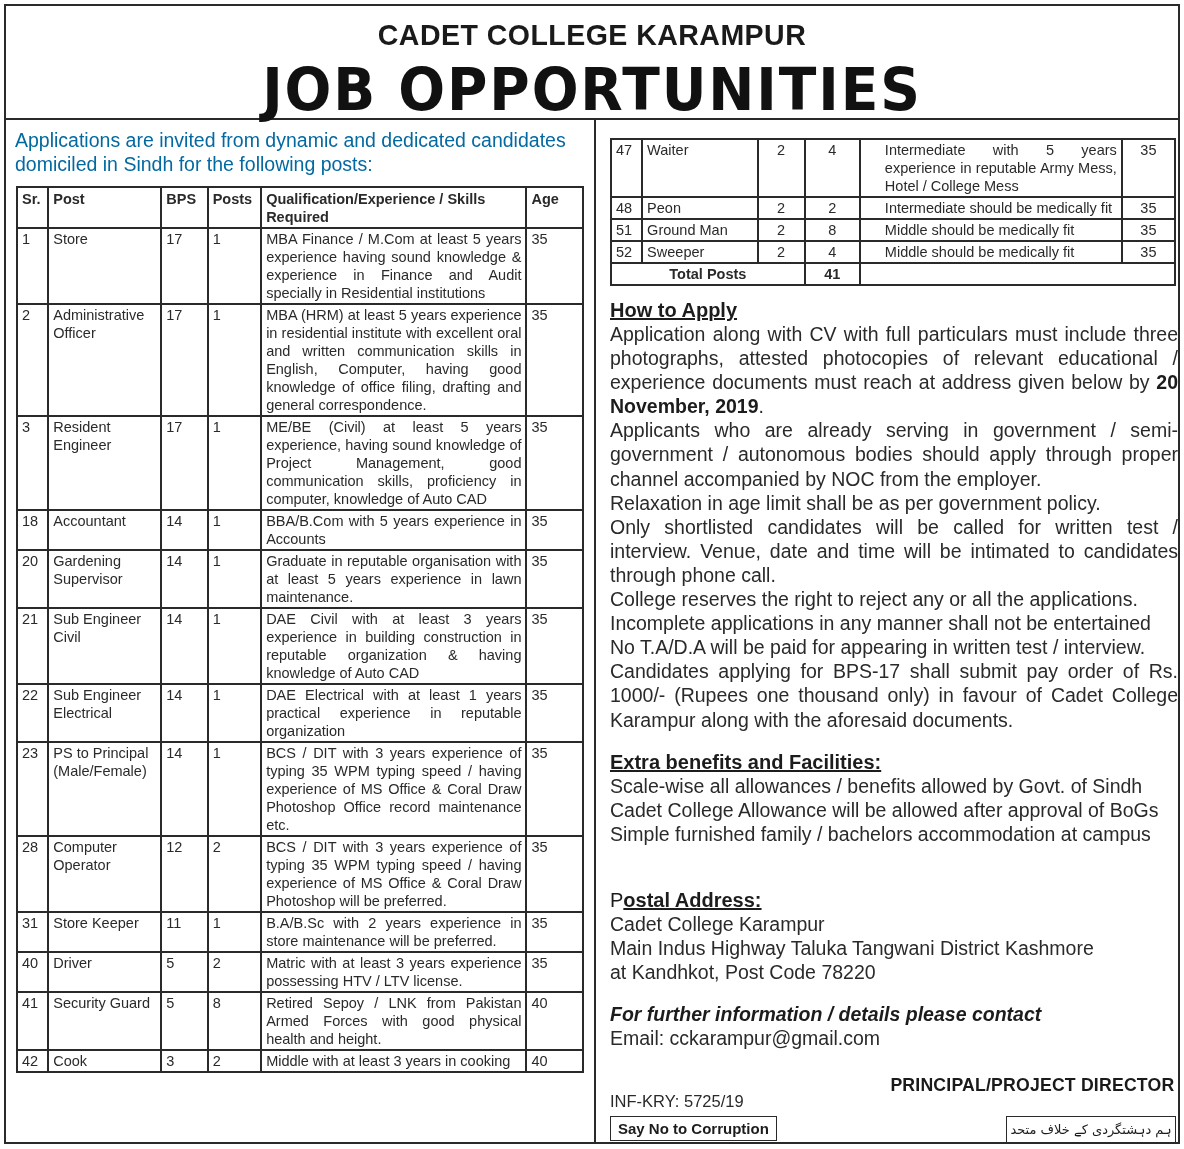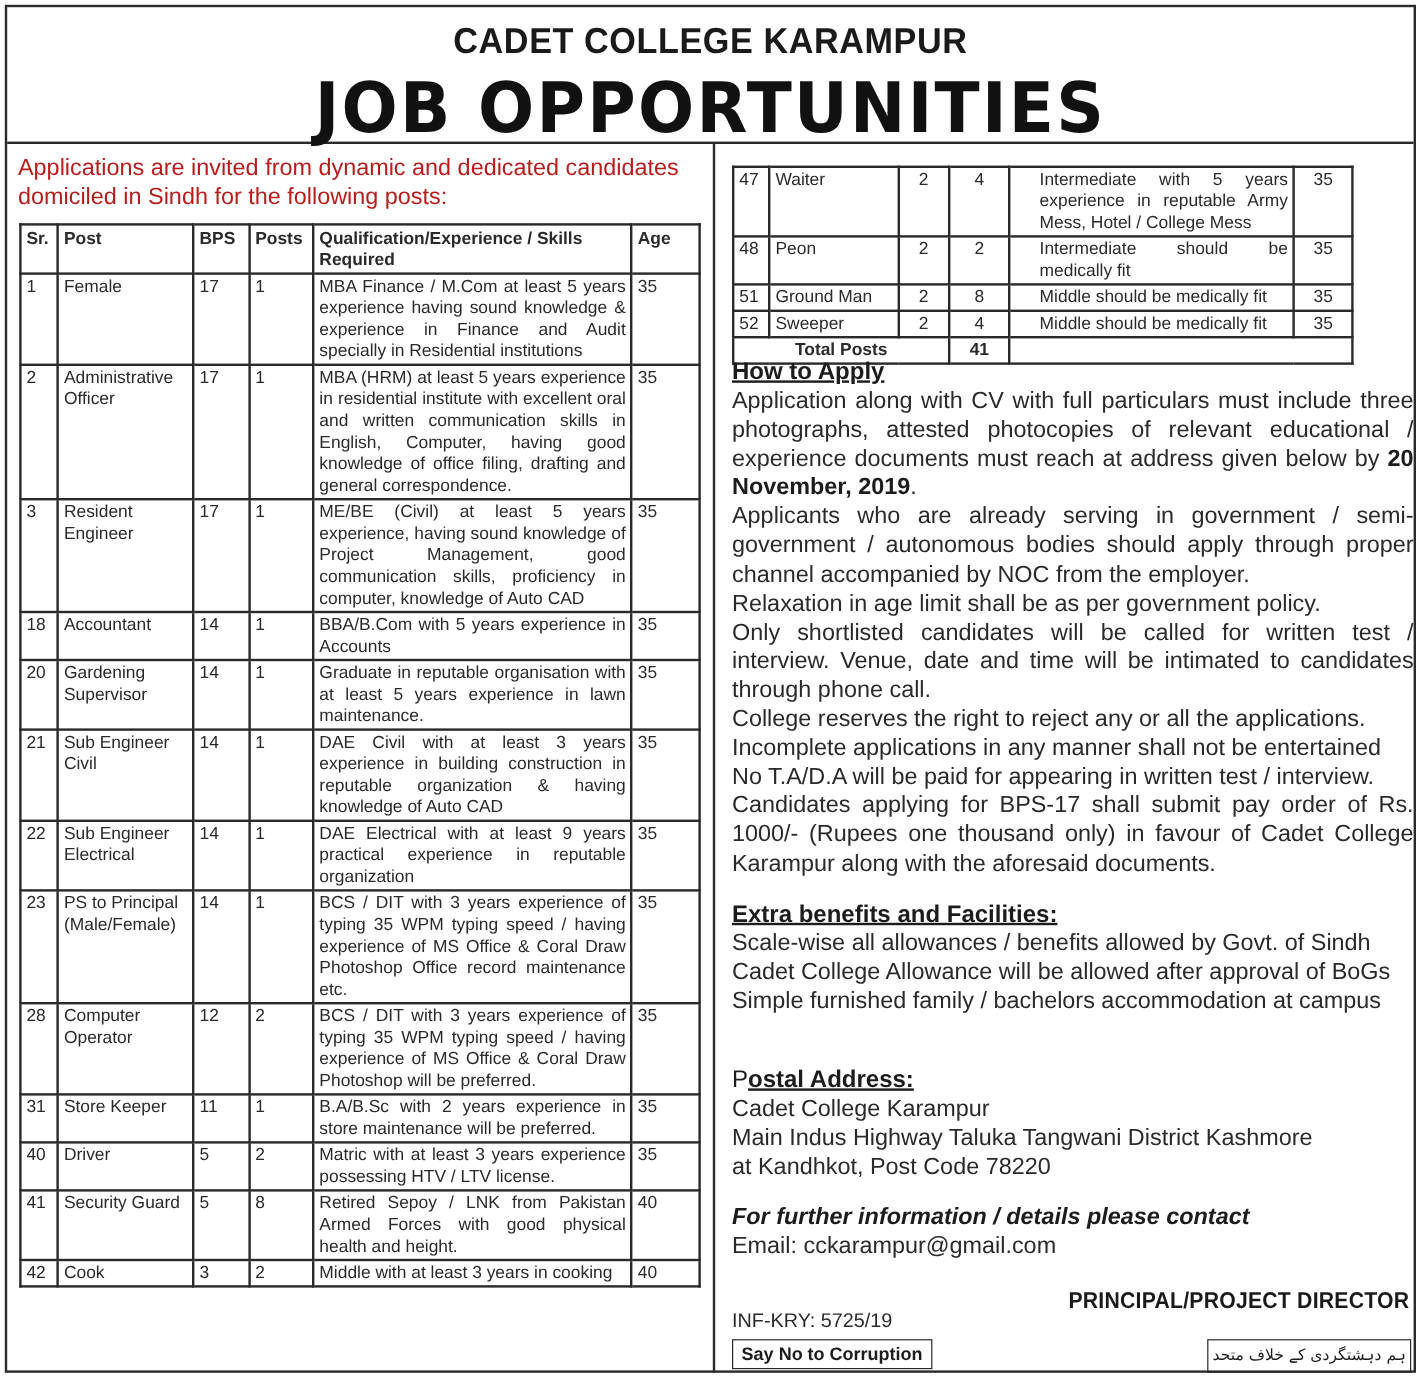--- a/index.html
+++ b/index.html
@@ -24,41 +24,41 @@
     font-size: 58px; font-weight: 900; letter-spacing: 2px; color: #111;
     font-family: "DejaVu Sans", sans-serif;
     transform: scaleX(0.95);
   }
   .divider {
     position: absolute; left: 588px; top: 114px; width: 2px; height: 1024px; background: #2a2a2a;
   }
 
   
   .left { position: absolute; left: 8px; top: 122px; width: 576px; }
-  .intro { font-size: 19.5px; line-height: 24px; color: #b91c1c; padding-left: 1px; }
+  .intro { font-size: 19.5px; line-height: 24px; color: #0369a1; padding-left: 1px; }
 
   table { border-collapse: collapse; }
   .jobs-table { position: absolute; left: 2px; top: 58px; width: 568px; border: 2.5px solid #2a2a2a; }
   .jobs-table th, .jobs-table td {
     border: 2px solid #2a2a2a; font-size: 14.5px; line-height: 18px; vertical-align: top;
     padding: 1px 4px 1px 4px; color: #2a2a2a;
   }
   .jobs-table th { font-weight: bold; text-align: left; padding-top: 2px; }
   .jobs-table td.num { }
   .jobs-table td.qual { text-align: justify; }
   .col-sr { width: 31px; }
   .col-post { width: 112px; }
   .col-bps { width: 46px; }
   .col-posts { width: 53px; }
   .col-qual { width: 263px; }
   .col-age { width: 56px; }
 
   
   .right { position: absolute; left: 598px; top: 128px; width: 576px; }
-  .jobs-table-2 { position: absolute; left: 6px; top: 4px; width: 518px; border: 2.5px solid #2a2a2a; }
+  .jobs-table-2 { position: absolute; left: 6px; top: 4px; width: 566px; border: 2.5px solid #2a2a2a; }
   .jobs-table-2 td {
     border: 2px solid #2a2a2a; font-size: 14.5px; line-height: 18px; vertical-align: top;
     padding: 1px 4px; color: #2a2a2a;
   }
   .jobs-table-2 td.num { text-align: center; }
   .jobs-table-2 td.qual { text-align: justify; padding-left: 24px; }
   .jobs-table-2 td.total-label { text-align: center; font-weight: bold; }
   .c2-sr { width: 31px; } .c2-post { width: 115px; } .c2-bps { width: 47px; }
   .c2-posts { width: 55px; } .c2-qual { width: 261px; } .c2-age { width: 53px; }
 
@@ -102,21 +102,21 @@
           <th class="col-post">Post</th>
           <th class="col-bps">BPS</th>
           <th class="col-posts">Posts</th>
           <th class="col-qual">Qualification/Experience / Skills Required</th>
           <th class="col-age">Age</th>
         </tr>
       </thead>
       <tbody>
         <tr>
             <td>1</td>
-            <td>Female</td>
+            <td>Store</td>
             <td class="num">17</td>
             <td class="num">1</td>
             <td class="qual">MBA Finance / M.Com at least 5 years experience having sound knowledge &amp; experience in Finance and Audit specially in Residential institutions</td>
             <td class="num">35</td>
           </tr>
         <tr>
             <td>2</td>
             <td>Administrative Officer</td>
             <td class="num">17</td>
             <td class="num">1</td>
@@ -153,21 +153,21 @@
             <td class="num">14</td>
             <td class="num">1</td>
             <td class="qual">DAE Civil with at least 3 years experience in building construction in reputable organization &amp; having knowledge of Auto CAD</td>
             <td class="num">35</td>
           </tr>
         <tr>
             <td>22</td>
             <td>Sub Engineer Electrical</td>
             <td class="num">14</td>
             <td class="num">1</td>
-            <td class="qual">DAE Electrical with at least 9 years practical experience in reputable organization</td>
+            <td class="qual">DAE Electrical with at least 1 years practical experience in reputable organization</td>
             <td class="num">35</td>
           </tr>
         <tr>
             <td>23</td>
             <td>PS to Principal (Male/Female)</td>
             <td class="num">14</td>
             <td class="num">1</td>
             <td class="qual">BCS / DIT with 3 years experience of typing 35 WPM typing speed / having experience of MS Office &amp; Coral Draw Photoshop Office record maintenance etc.</td>
             <td class="num">35</td>
           </tr>

